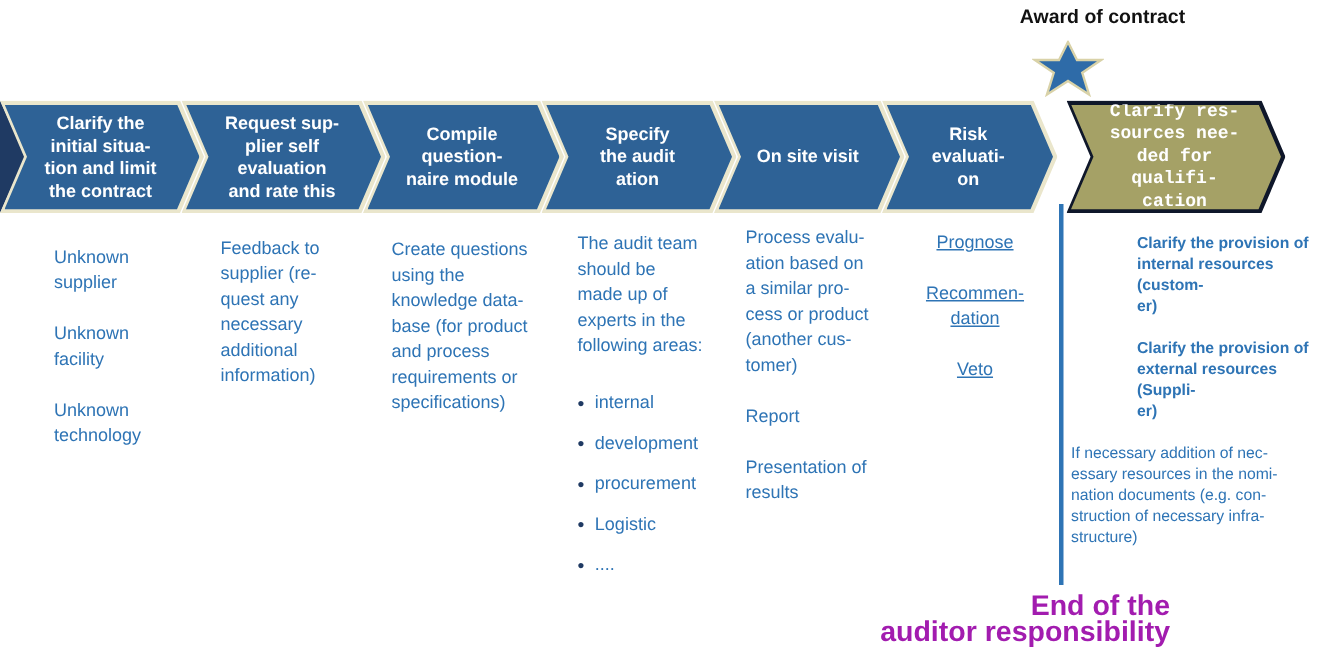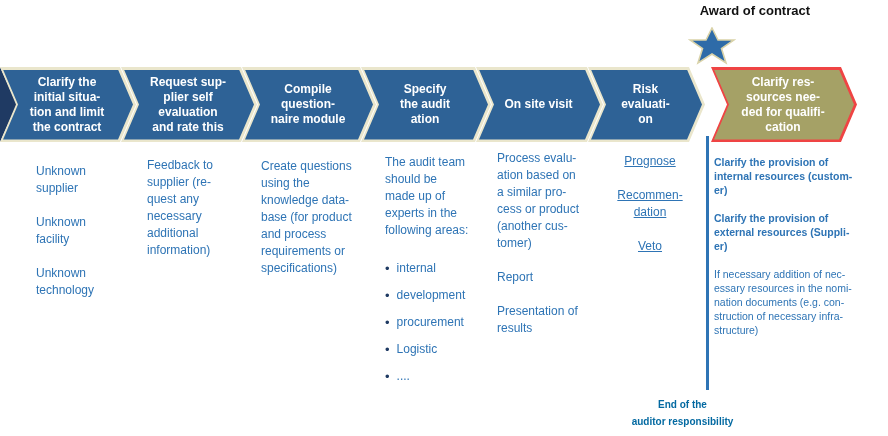--- a/index.html
+++ b/index.html
@@ -4,65 +4,65 @@
 <style>
   html,body{margin:0;padding:0;background:#ffffff;}
   .canvas{
     position:relative;width:888px;height:436px;background:#ffffff;overflow:hidden;
     font-family:"Liberation Sans", sans-serif;
   }
   .pre{white-space:pre-line;}
 
   
   .award{
-    position:absolute;left:660px;top:3px;width:150px;text-align:right;
+    position:absolute;left:660px;top:3px;width:150px;text-align:center;
     font-size:13px;font-weight:bold;color:#111111;
   }
   .star{position:absolute;left:688px;top:27px;width:48px;height:38px;}
   .endlabel{
-    position:absolute;left:585px;top:396px;width:195px;text-align:center;
-    font-size:10px;font-weight:bold;color:#0369a1;line-height:17px;
+    position:absolute;left:585px;top:396px;width:195px;text-align:right;
+    font-size:19px;font-weight:bold;color:#a21caf;line-height:17px;
   }
 
   
   .band{position:absolute;left:0;top:67px;width:888px;height:75px;}
   .dark-tail{
     position:absolute;left:0;top:0;width:17px;height:75px;background:#1f3a63;
     clip-path:polygon(0 0, 100% 50%, 0 100%);
   }
   .chev{
     position:absolute;top:0;height:75px;background:#eae6cc;
     clip-path:polygon(0 0, calc(100% - 16px) 0, 100% 50%, calc(100% - 16px) 100%, 0 100%, 16px 50%);
   }
   .chev-in{
     position:absolute;left:3px;right:3px;top:2.5px;bottom:2.5px;background:#2e6296;
     clip-path:polygon(0 0, calc(100% - 15px) 0, 100% 50%, calc(100% - 15px) 100%, 0 100%, 15px 50%);
     display:flex;align-items:center;justify-content:center;
   }
-  .chev.olive{background:#ef4444;}
+  .chev.olive{background:#0f172a;font-family:Liberation Mono, monospace;}
   .chev.olive .chev-in{background:#a5a166;}
   .chev-label{
     color:#ffffff;font-weight:bold;font-size:12px;line-height:15px;text-align:center;
     padding:0 16px 0 14px;
   }
 
   
   .vline{position:absolute;left:706px;top:136px;width:3px;height:254px;background:#2e74b5;}
 
   
   .col{
     position:absolute;color:#2e74b5;font-size:12px;line-height:17px;
   }
   .col.centered{text-align:center;text-decoration:underline;}
   .bullets{position:absolute;color:#2e74b5;font-size:12px;}
   .brow{display:flex;align-items:flex-start;margin-bottom:10px;line-height:17px;}
   .dot{color:#1f3a63;font-size:13px;margin-right:7px;line-height:17px;}
   .col7{position:absolute;color:#2e74b5;font-size:10.5px;line-height:14px;}
   .col7 .para{margin:0 0 14px 0;}
-  .col7 .bold{font-weight:bold;}
+  .col7 .bold{font-weight:bold;margin-left:44px;}
 </style>
 </head>
 <body>
 
 <div class="canvas">
 
   <div class="award">Award of contract</div>
   <div class="star">
     <svg width="48" height="38" viewBox="0 0 48 38">
       <polygon points="24,1 30,13 46,13 33.5,21.5 38,36 24,27 10,36 14.5,21.5 2,13 18,13" fill="#2e6ba8" stroke="#d9d2a8" stroke-width="1.6"></polygon>

